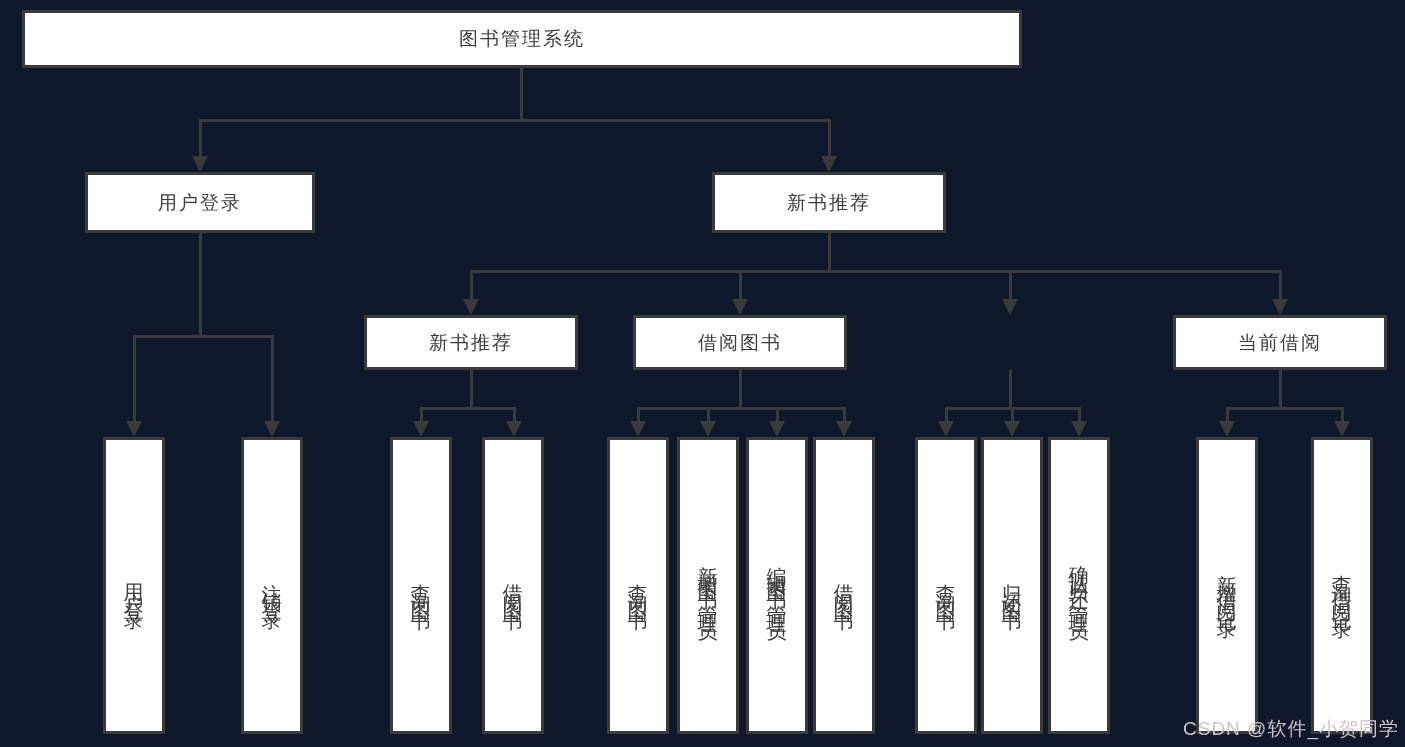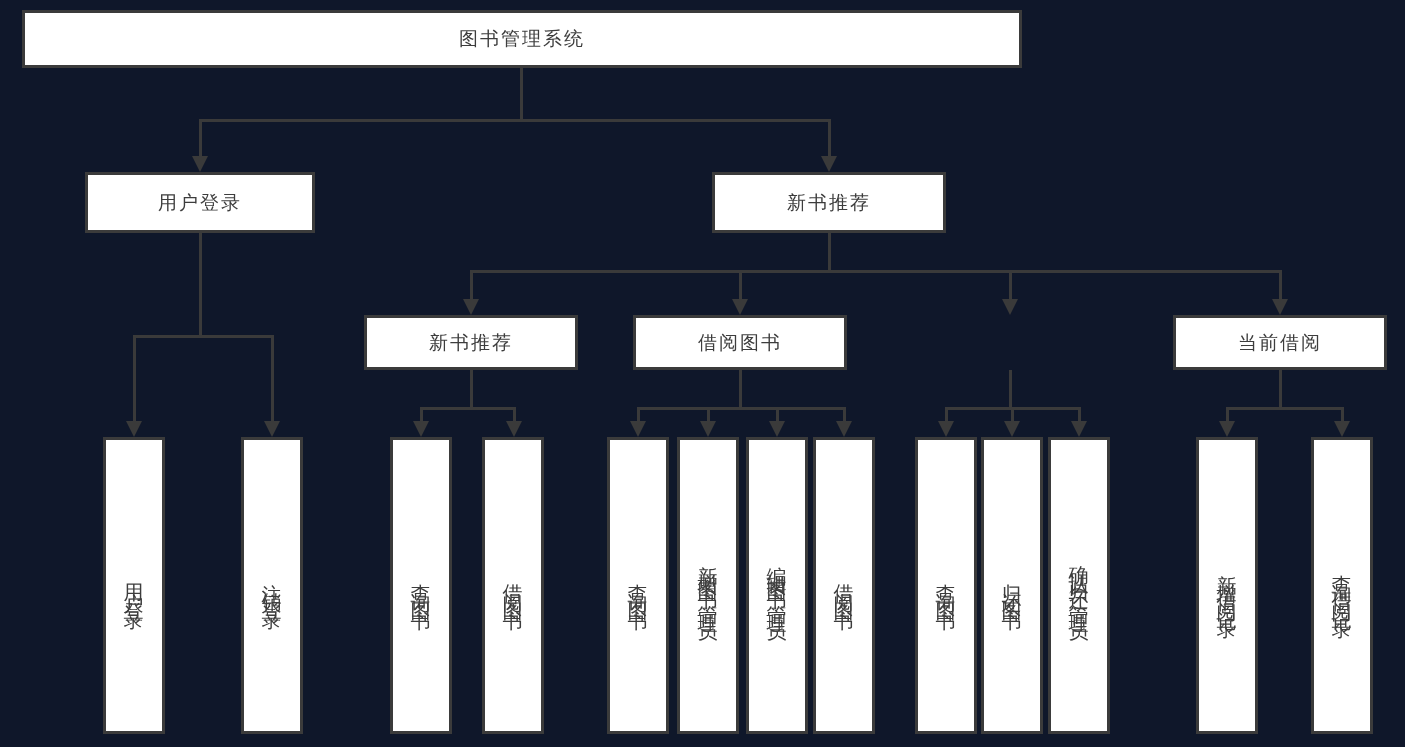--- a/index.html
+++ b/index.html
@@ -148,14 +148,15 @@
   <div class="box vbox tight" style="left:1048px;top:437px;width:62px;height:297px;">
     <span>确认归还（管理员）</span>
   </div>
   <div class="box vbox" style="left:1196px;top:437px;width:62px;height:297px;">
     <span>新增借阅记录</span>
   </div>
   <div class="box vbox" style="left:1311px;top:437px;width:62px;height:297px;">
     <span>查询借阅记录</span>
   </div>
 
+  <div class="watermark">CSDN @软件_小贺同学</div>
 
 </div>
 
 </body></html>

